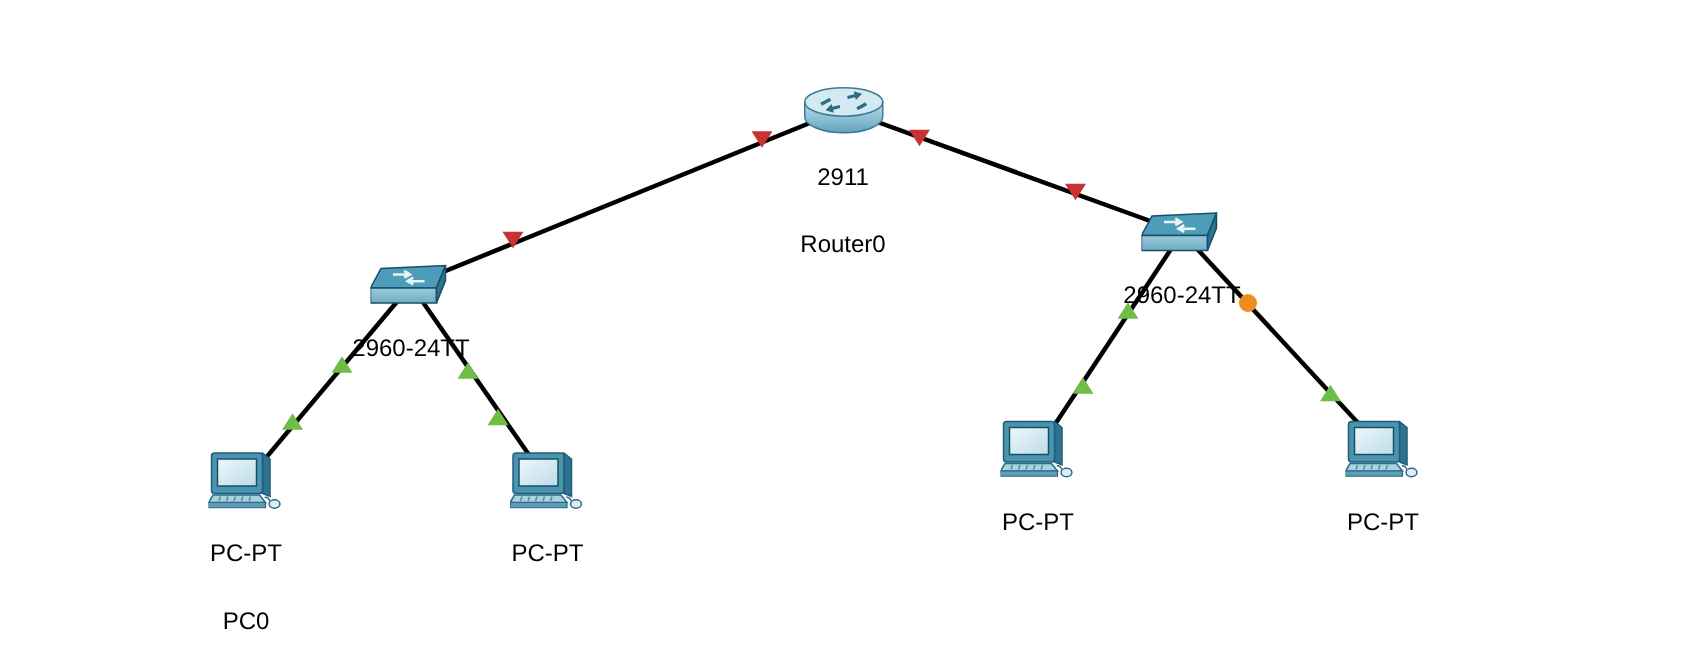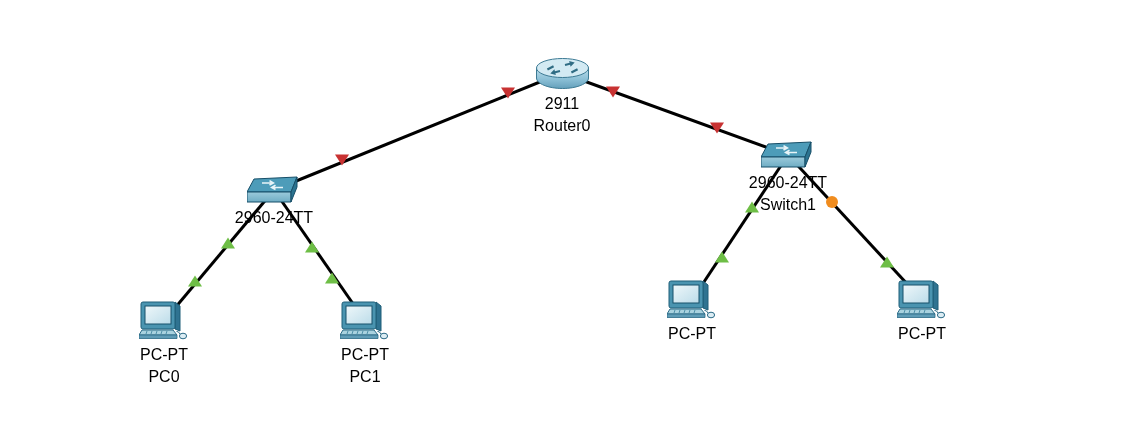--- a/index.html
+++ b/index.html
@@ -15,22 +15,23 @@
   .device { position: absolute; width: 140px; text-align: center; z-index: 2; }
   .icon { display: flex; justify-content: center; align-items: flex-start; }
   .icon-router { height: 34px; }
   .icon-switch { height: 28px; }
   .icon-pc { height: 40px; }
   .dlabel {
     font-size: 16px;
     line-height: 22px;
     color: var(--c-label, #000);
     white-space: nowrap;
-  }
-  .dlabel.first { margin-top: 3px; }
+    margin-top: 23px;
+  }
+  .dlabel.first { margin-top: 18px; }
   .ind { position: absolute; z-index: 3; transform: translate(-50%, -50%); width: 0; height: 0; }
   .ind-up {
     border-left: 7px solid transparent;
     border-right: 7px solid transparent;
     border-bottom: 11px solid var(--c-up, #6ebe46);
   }
   .ind-down {
     border-left: 7px solid transparent;
     border-right: 7px solid transparent;
     border-top: 11px solid var(--c-down, #c83232);
@@ -109,21 +110,20 @@
         <polygon points="7,3 50,1 44,16 0,16" fill="#4d9cb9" stroke="#174f68" stroke-width="1"></polygon>
         <polygon points="0,16 44,16 44,26 0,26" fill="url(#g-swfront)" stroke="#174f68" stroke-width="1"></polygon>
         <polygon points="50,1 44,16 44,26 50,11" fill="#2b7390" stroke="#174f68" stroke-width="1"></polygon>
         <g stroke="#e8f4f8" stroke-width="1.7" fill="none">
           <path d="M15 7 h11 m-3.5 -2.4 l3.8 2.4 l-3.8 2"></path>
           <path d="M36 11.5 h-11 m3.5 -2.4 l-3.8 2.4 l3.8 2"></path>
         </g>
       </svg>
     </div>
     <div class="dlabel first">2960-24TT</div>
-    <div class="dlabel">Switch1</div>
   </div>
 
   <div class="device" style="left: 94px; top: 301px;">
     <div class="icon icon-pc">
       <svg width="50" height="40" viewBox="0 0 50 40">
         <polygon points="36,1 41,5 41,30 36,28" fill="#2f7391" stroke="#1f5e78" stroke-width="1"></polygon>
         <rect x="2" y="1" width="34" height="27" rx="2" fill="#4a94b0" stroke="#1f5e78" stroke-width="1"></rect>
         <rect x="6" y="5" width="26" height="18" fill="url(#g-screen)" stroke="#17506a" stroke-width="1"></rect>
         <polygon points="3,29 34,29 38,34 0,34" fill="#a9d2df" stroke="#2a6a86" stroke-width="1"></polygon>
         <polygon points="0,34 38,34 38,37.5 0,37.5" fill="#5f9cb6" stroke="#2a6a86" stroke-width="0.8"></polygon>
@@ -155,21 +155,20 @@
             <line x1="13" y1="30" x2="12" y2="33"></line>
           <line x1="18" y1="30" x2="17" y2="33"></line>
             <line x1="23" y1="30" x2="22" y2="33"></line>
           <line x1="28" y1="30" x2="27" y2="33"></line>
         </g>
         <path d="M41 33 Q 39.5 30 37.5 30.5" fill="none" stroke="#2a6a86" stroke-width="1"></path>
         <ellipse cx="44" cy="35" rx="3.6" ry="2.8" fill="#dcedf4" stroke="#2a6a86" stroke-width="1"></ellipse>
       </svg>
     </div>
     <div class="dlabel first">PC-PT</div>
-    <div class="dlabel">PC1</div>
   </div>
 
   <div class="device" style="left: 622px; top: 280px;">
     <div class="icon icon-pc">
       <svg width="50" height="40" viewBox="0 0 50 40">
         <polygon points="36,1 41,5 41,30 36,28" fill="#2f7391" stroke="#1f5e78" stroke-width="1"></polygon>
         <rect x="2" y="1" width="34" height="27" rx="2" fill="#4a94b0" stroke="#1f5e78" stroke-width="1"></rect>
         <rect x="6" y="5" width="26" height="18" fill="url(#g-screen)" stroke="#17506a" stroke-width="1"></rect>
         <polygon points="3,29 34,29 38,34 0,34" fill="#a9d2df" stroke="#2a6a86" stroke-width="1"></polygon>
         <polygon points="0,34 38,34 38,37.5 0,37.5" fill="#5f9cb6" stroke="#2a6a86" stroke-width="0.8"></polygon>

